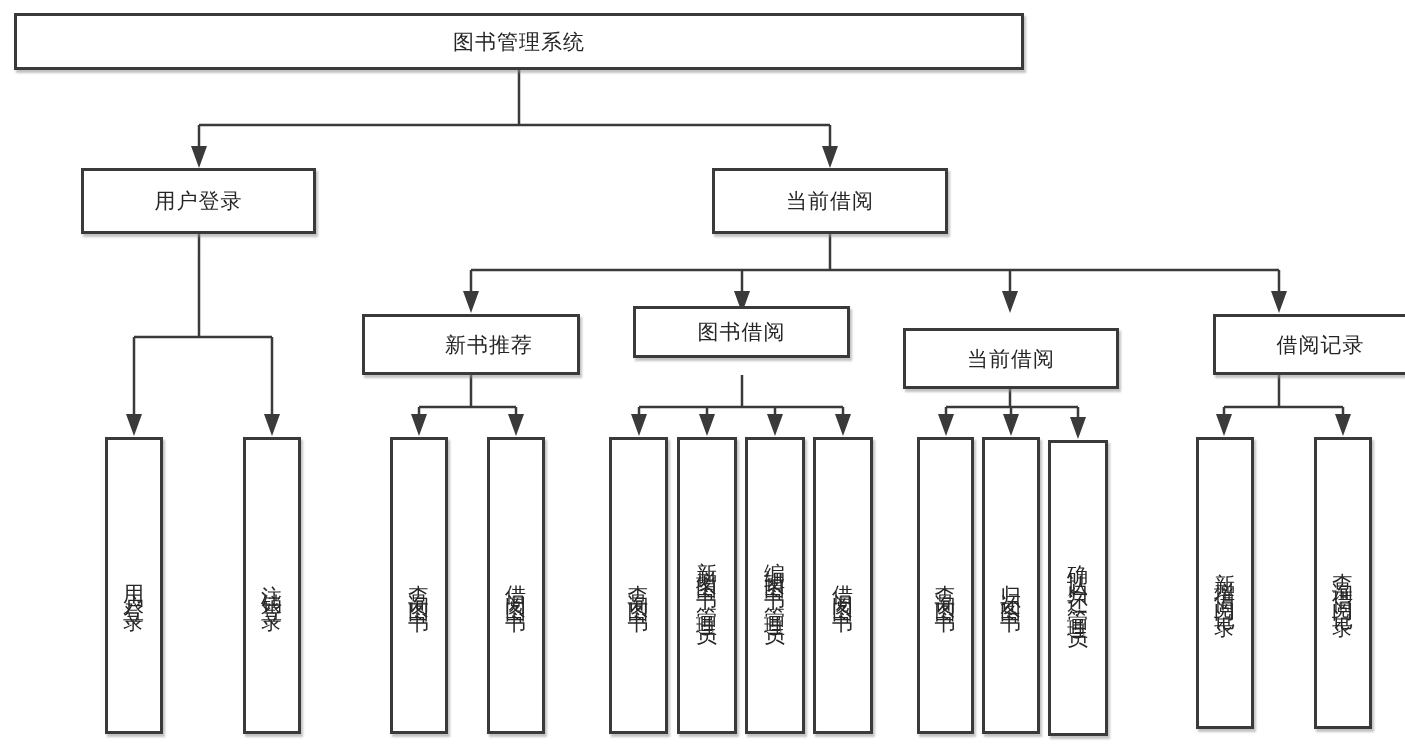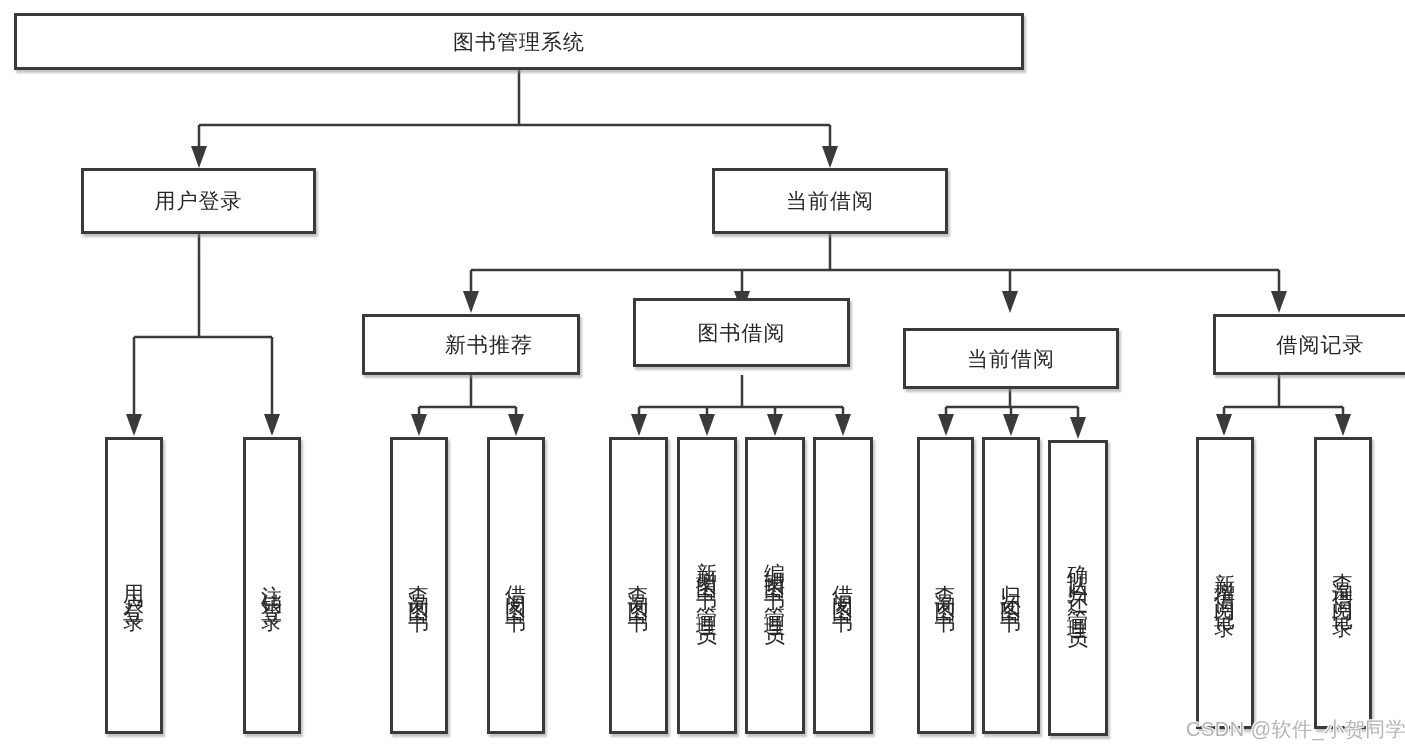--- a/index.html
+++ b/index.html
@@ -73,21 +73,21 @@
       <path d="M1216 414H1232L1224 436Z M1335 414H1351L1343 436Z"></path>
     </g>
   </svg>
 
   <div class="node" style="left:14px; top:13px; width:1010px; height:57px;">图书管理系统</div>
 
   <div class="node" style="left:81px; top:168px; width:235px; height:66px;">用户登录</div>
   <div class="node" style="left:712px; top:168px; width:236px; height:66px;">当前借阅</div>
 
   <div class="node" style="left:362px; top:314px; width:218px; height:61px;padding-left:36px;">新书推荐</div>
-  <div class="node" style="left:633px; top:298px; width:217px; height:69px;">图书借阅</div>
+  <div class="node" style="left:633px; top:306px; width:217px; height:52px;">图书借阅</div>
   <div class="node" style="left:903px; top:328px; width:216px; height:61px;">当前借阅</div>
   <div class="node" style="left:1213px; top:314px; width:215px; height:61px;">借阅记录</div>
 
   <div class="node leaf" style="left:105px; top:437px; width:58px; height:297px;">用户登录</div>
   <div class="node leaf" style="left:243px; top:437px; width:58px; height:297px;">注销登录</div>
 
   <div class="node leaf" style="left:390px; top:437px; width:58px; height:297px;">查询图书</div>
   <div class="node leaf" style="left:487px; top:437px; width:58px; height:297px;">借阅图书</div>
 
   <div class="node leaf" style="left:609px; top:437px; width:59px; height:297px;">查询图书</div>
@@ -95,15 +95,14 @@
   <div class="node leaf" style="left:745px; top:437px; width:60px; height:297px;">编辑图书（管理员）</div>
   <div class="node leaf" style="left:813px; top:437px; width:60px; height:297px;">借阅图书</div>
 
   <div class="node leaf" style="left:917px; top:437px; width:57px; height:297px;">查询图书</div>
   <div class="node leaf" style="left:982px; top:437px; width:58px; height:297px;">归还图书</div>
   <div class="node leaf" style="left:1048px; top:440px; width:60px; height:296px;">确认归还（管理员）</div>
 
   <div class="node leaf" style="left:1196px; top:437px; width:58px; height:292px;">新增借阅记录</div>
   <div class="node leaf" style="left:1314px; top:437px; width:58px; height:292px;">查询借阅记录</div>
 
-  <div class="watermark">CSDN @软件_小贺同学</div>
 
 </div>
 
 </body></html>

